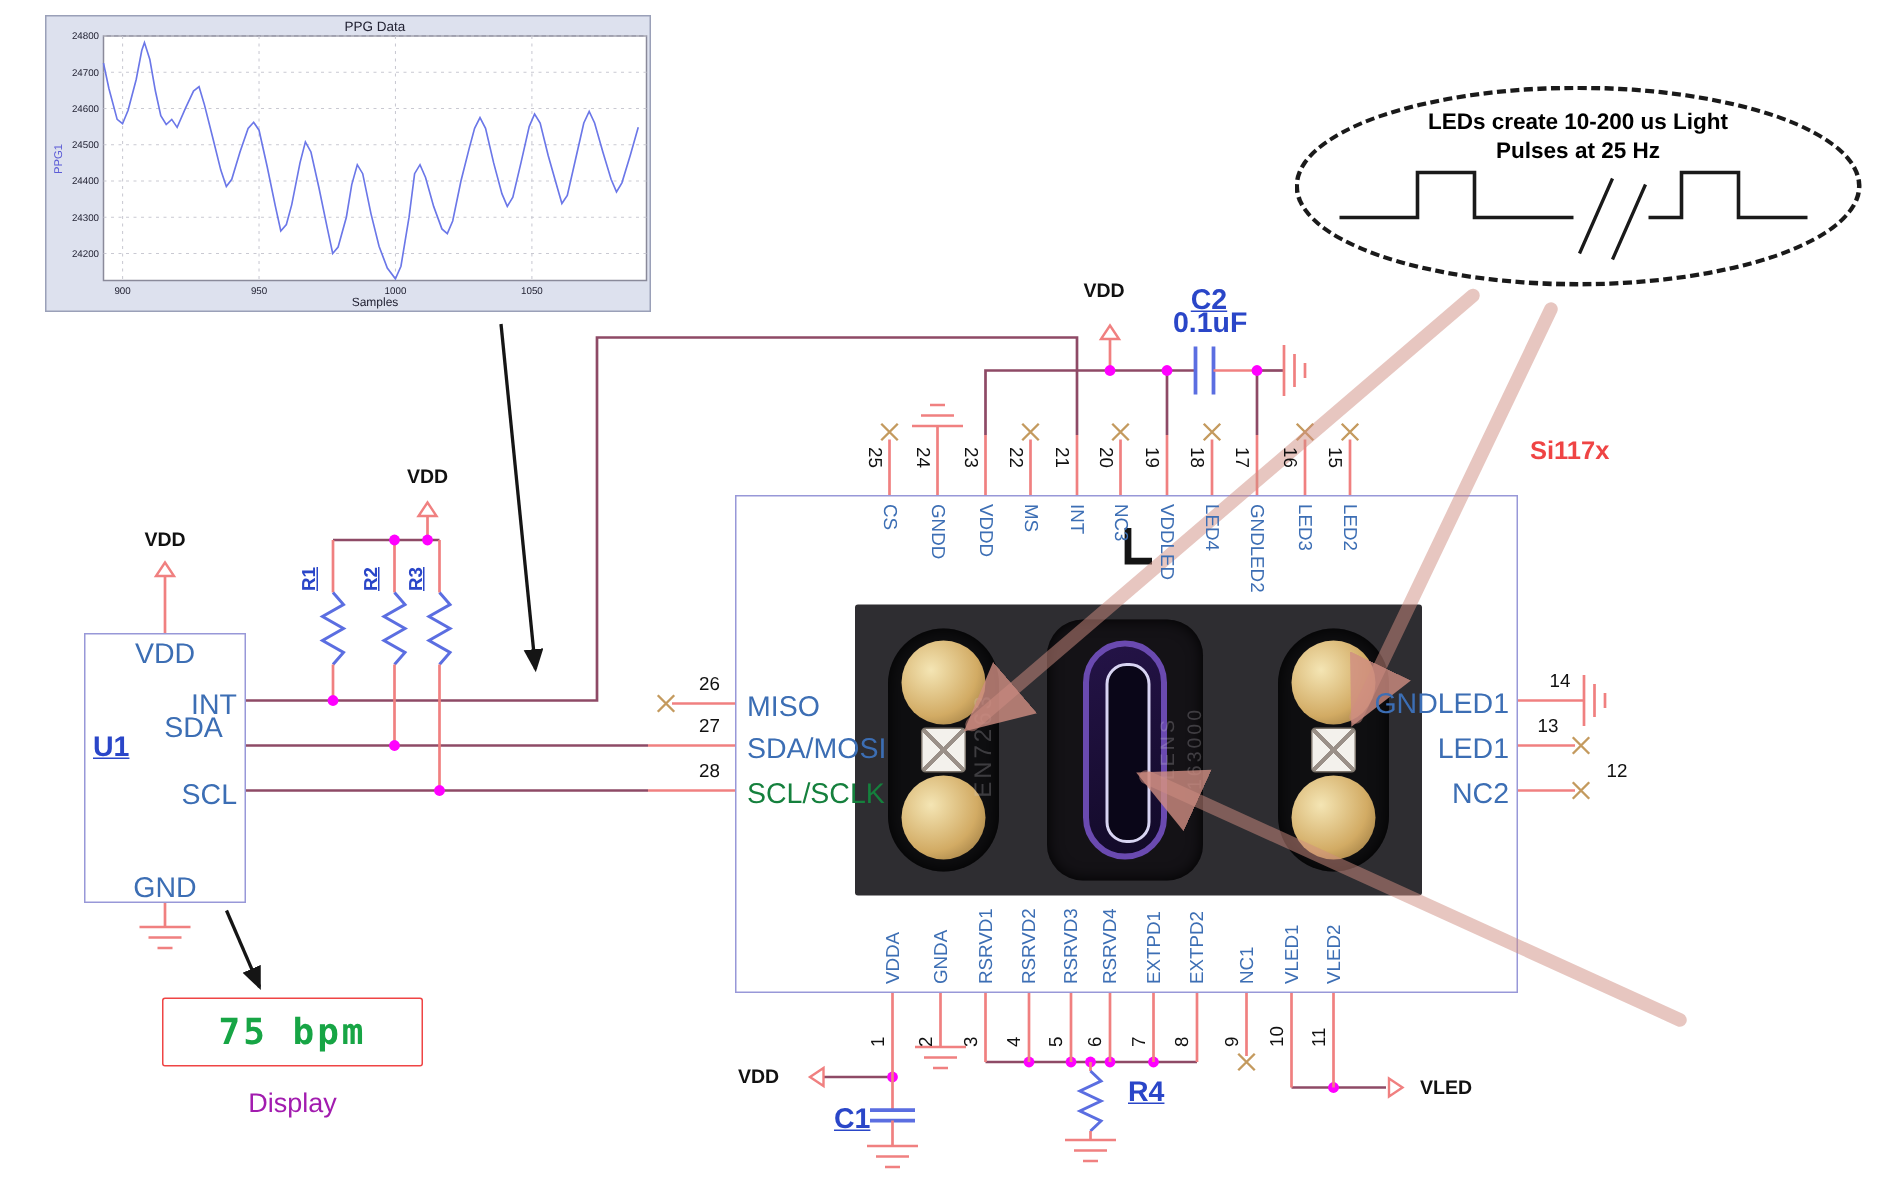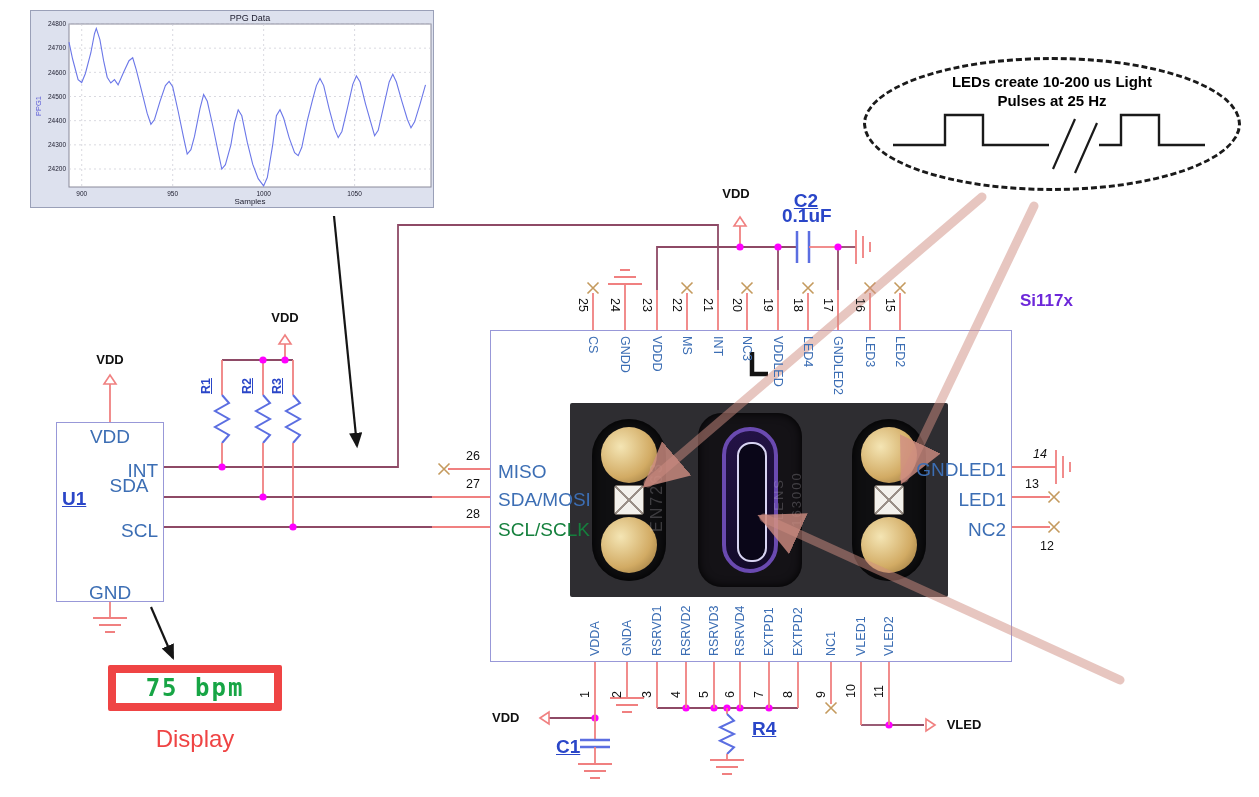--- a/index.html
+++ b/index.html
@@ -20,25 +20,25 @@
   .lab13{font-size:19px;}
   .vlab-top{position:absolute;transform:rotate(90deg);transform-origin:top left;
             font-size:12.5px;white-space:nowrap;line-height:14px;height:14px;text-align:left;}
   .vlab-bot{position:absolute;transform:rotate(-90deg);transform-origin:top left;
             font-size:12.5px;white-space:nowrap;line-height:14px;height:14px;text-align:left;}
   .pin-num{color:#111;font-size:12.5px;}
   
   #led-ellipse{left:863px;top:57px;width:378px;height:134px;border:3px dashed #1a1a1a;border-radius:50%;box-sizing:border-box;}
   #led-text{left:863px;top:72px;width:378px;text-align:center;font-size:15px;font-weight:bold;color:#000;line-height:19px;}
   
-  #display-box{left:108px;top:665px;width:174px;height:46px;border:8px solid #ef4444;border-radius:2px;
+  #display-box{left:108px;top:665px;width:174px;height:46px;border:1px solid #ef4444;border-radius:2px;
                box-sizing:border-box;display:flex;align-items:center;justify-content:center;}
   #display-value{font-family:"DejaVu Sans Mono",monospace;font-weight:bold;font-size:24px;color:#17a545;letter-spacing:2px;}
-  #display-caption{left:130px;top:725px;width:130px;text-align:center;font-size:24px;color:#ef4444;}
-  #si117x-label{left:1020px;top:291px;font-size:17px;font-weight:bold;color:#6d28d9;}
+  #display-caption{left:130px;top:725px;width:130px;text-align:center;font-size:18px;color:#a21caf;}
+  #si117x-label{left:1020px;top:291px;font-size:17px;font-weight:bold;color:#ef4444;}
   #pd-label{left:1060px;top:680px;width:140px;text-align:center;font-size:19px;color:#000;line-height:24px;}
   
   #photo{left:570px;top:403px;width:378px;height:194px;background:#2e2d31;border-radius:2px;overflow:hidden;}
   .slot{position:absolute;top:16px;width:74px;height:162px;background:#0f0f11;border-radius:37px;
         box-shadow:inset 0 0 12px #000;}
   #slot-left{left:22px;} #slot-right{left:282px;}
   .goldpad{position:absolute;left:9px;width:56px;height:56px;border-radius:50%;
            background:radial-gradient(circle at 35% 35%, #f4e5b4, #d2ab64 60%, #8a6a35);}
   .gp-top{top:8px;} .gp-bot{top:98px;}
   .die{position:absolute;left:22px;top:66px;width:30px;height:30px;background:#f3f1ec;border:1px solid #7d756c;
@@ -322,19 +322,19 @@
     <div class="vlab-bot pin-num" style="left: 844px; top: 698px; width: 30px;">10</div>
     <div class="vlab-bot" style="left: 854px; top: 656px; width: 70px; color: rgb(60, 110, 180);">VLED1</div>
     <div class="vlab-bot pin-num" style="left: 872px; top: 698px; width: 30px;">11</div>
     <div class="vlab-bot" style="left: 882px; top: 656px; width: 70px; color: rgb(60, 110, 180);">VLED2</div>
     <div class="abs pin-num" style="left: 458px; top: 449px; width: 30px; text-align: center;">26</div>
     <div class="abs lab13" style="left: 498px; top: 461px; width: 95px; color: rgb(60, 110, 180);">MISO</div>
     <div class="abs pin-num" style="left: 458px; top: 477px; width: 30px; text-align: center;">27</div>
     <div class="abs lab13" style="left: 498px; top: 489px; width: 95px; color: rgb(60, 110, 180);">SDA/MOSI</div>
     <div class="abs pin-num" style="left: 458px; top: 507px; width: 30px; text-align: center;">28</div>
     <div class="abs lab13" style="left: 498px; top: 519px; width: 95px; color: #15803d;">SCL/SCLK</div>
-    <div class="abs pin-num" style="left: 1025px; top: 447px; width: 30px; text-align: center; font-style: italic;">14</div>
+    <div class="abs pin-num" style="left: 1025px; top: 447px; width: 30px; text-align: center;">14</div>
     <div class="abs lab13" style="left: 914px; top: 459px; width: 92px; color: rgb(60, 110, 180); text-align: right;">GNDLED1</div>
     <div class="abs pin-num" style="left: 1025px; top: 477px; width: 30px; text-align: left;">13</div>
     <div class="abs lab13" style="left: 914px; top: 489px; width: 92px; color: rgb(60, 110, 180); text-align: right;">LED1</div>
-    <div class="abs pin-num" style="left: 1032px; top: 507px; width: 30px; text-align: center; margin-top: 32px;">12</div>
+    <div class="abs pin-num" style="left: 1063px; top: 507px; width: 30px; text-align: center;">12</div>
     <div class="abs lab13" style="left: 914px; top: 519px; width: 92px; color: rgb(60, 110, 180); text-align: right;">NC2</div>
   </div>
 
 </body></html>

